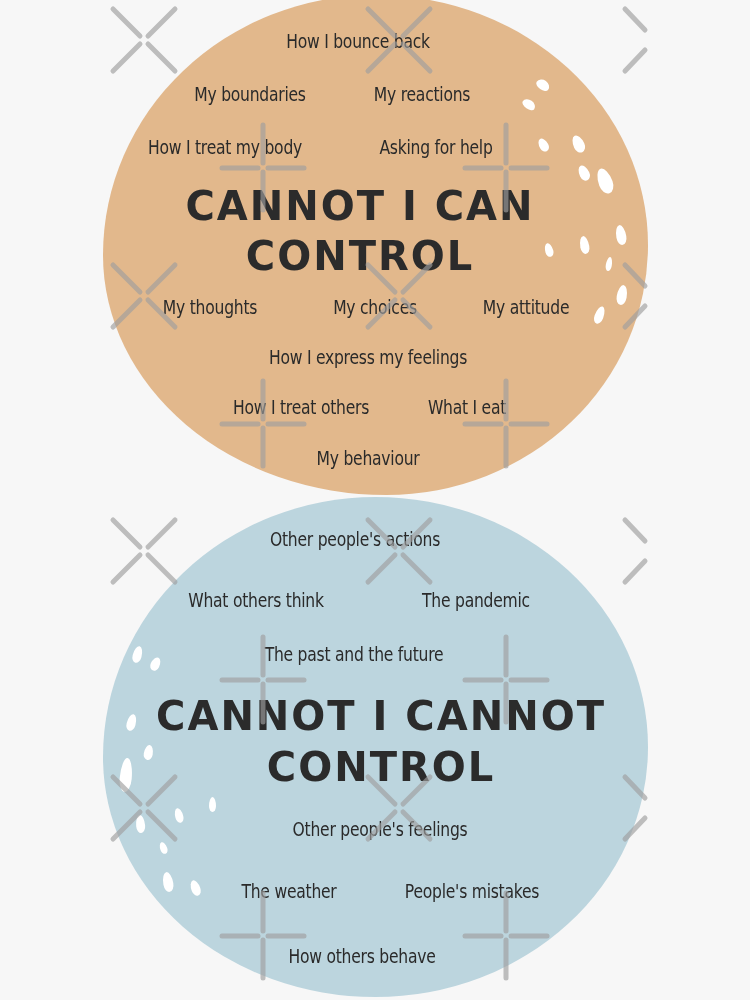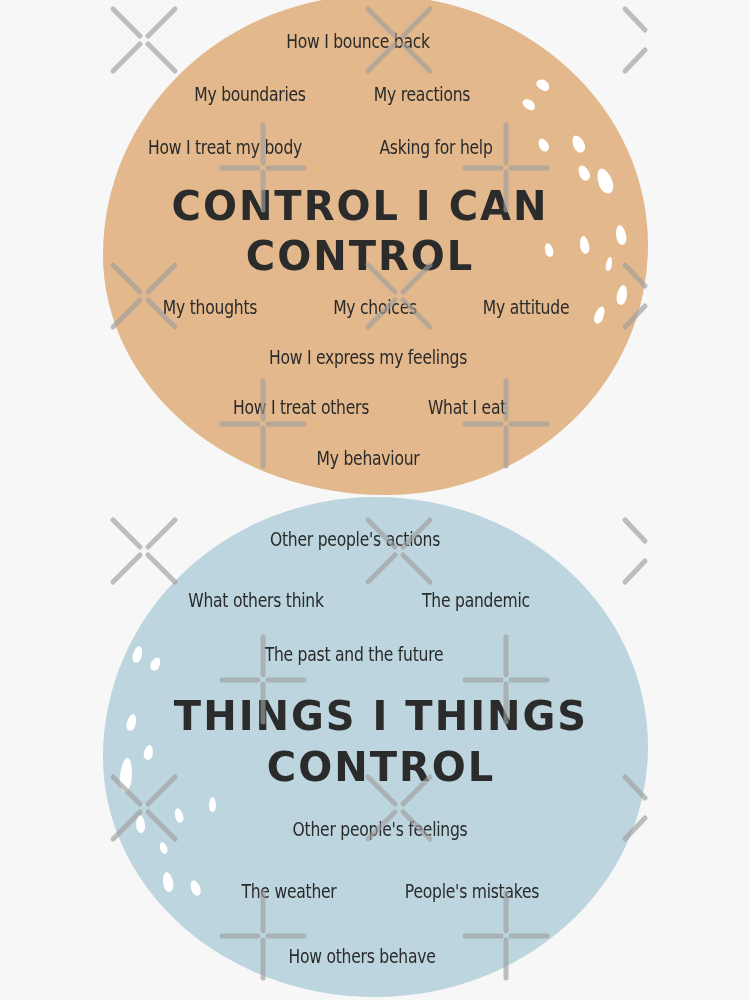--- a/index.html
+++ b/index.html
@@ -43,23 +43,23 @@
   <div class="dot" style="left:144px;top:745px;width:9px;height:15px;transform:rotate(10deg)"></div>
   <div class="dot" style="left:120px;top:758px;width:12px;height:34px;transform:rotate(5deg)"></div>
   <div class="dot" style="left:136px;top:815px;width:9px;height:18px;transform:rotate(-5deg)"></div>
   <div class="dot" style="left:175px;top:808px;width:8px;height:15px;transform:rotate(-15deg)"></div>
   <div class="dot" style="left:209px;top:797px;width:7px;height:15px;transform:rotate(0deg)"></div>
   <div class="dot" style="left:160px;top:842px;width:7px;height:12px;transform:rotate(-20deg)"></div>
   <div class="dot" style="left:163px;top:872px;width:10px;height:20px;transform:rotate(-10deg)"></div>
   <div class="dot" style="left:191px;top:880px;width:9px;height:16px;transform:rotate(-20deg)"></div>
 </div>
 
-<div class="title" style="left:360px;top:183px;">CONTROL I CAN</div>
+<div class="title" style="left:360px;top:183px;">CANNOT I CAN</div>
 <div class="title" style="left:360px;top:233px;">CONTROL</div>
-<div class="title" style="left:381px;top:693px;">THINGS I THINGS</div>
+<div class="title" style="left:381px;top:693px;">CANNOT I CANNOT</div>
 <div class="title" style="left:381px;top:744px;">CONTROL</div>
 
 <div class="lbl" style="left:358px;top:30px">How I bounce back</div>
 <div class="lbl" style="left:250px;top:83px">My boundaries</div>
 <div class="lbl" style="left:422px;top:83px">My reactions</div>
 <div class="lbl" style="left:225px;top:136px">How I treat my body</div>
 <div class="lbl" style="left:436px;top:136px">Asking for help</div>
 <div class="lbl" style="left:210px;top:296px">My thoughts</div>
 <div class="lbl" style="left:375px;top:296px">My choices</div>
 <div class="lbl" style="left:526px;top:296px">My attitude</div>

